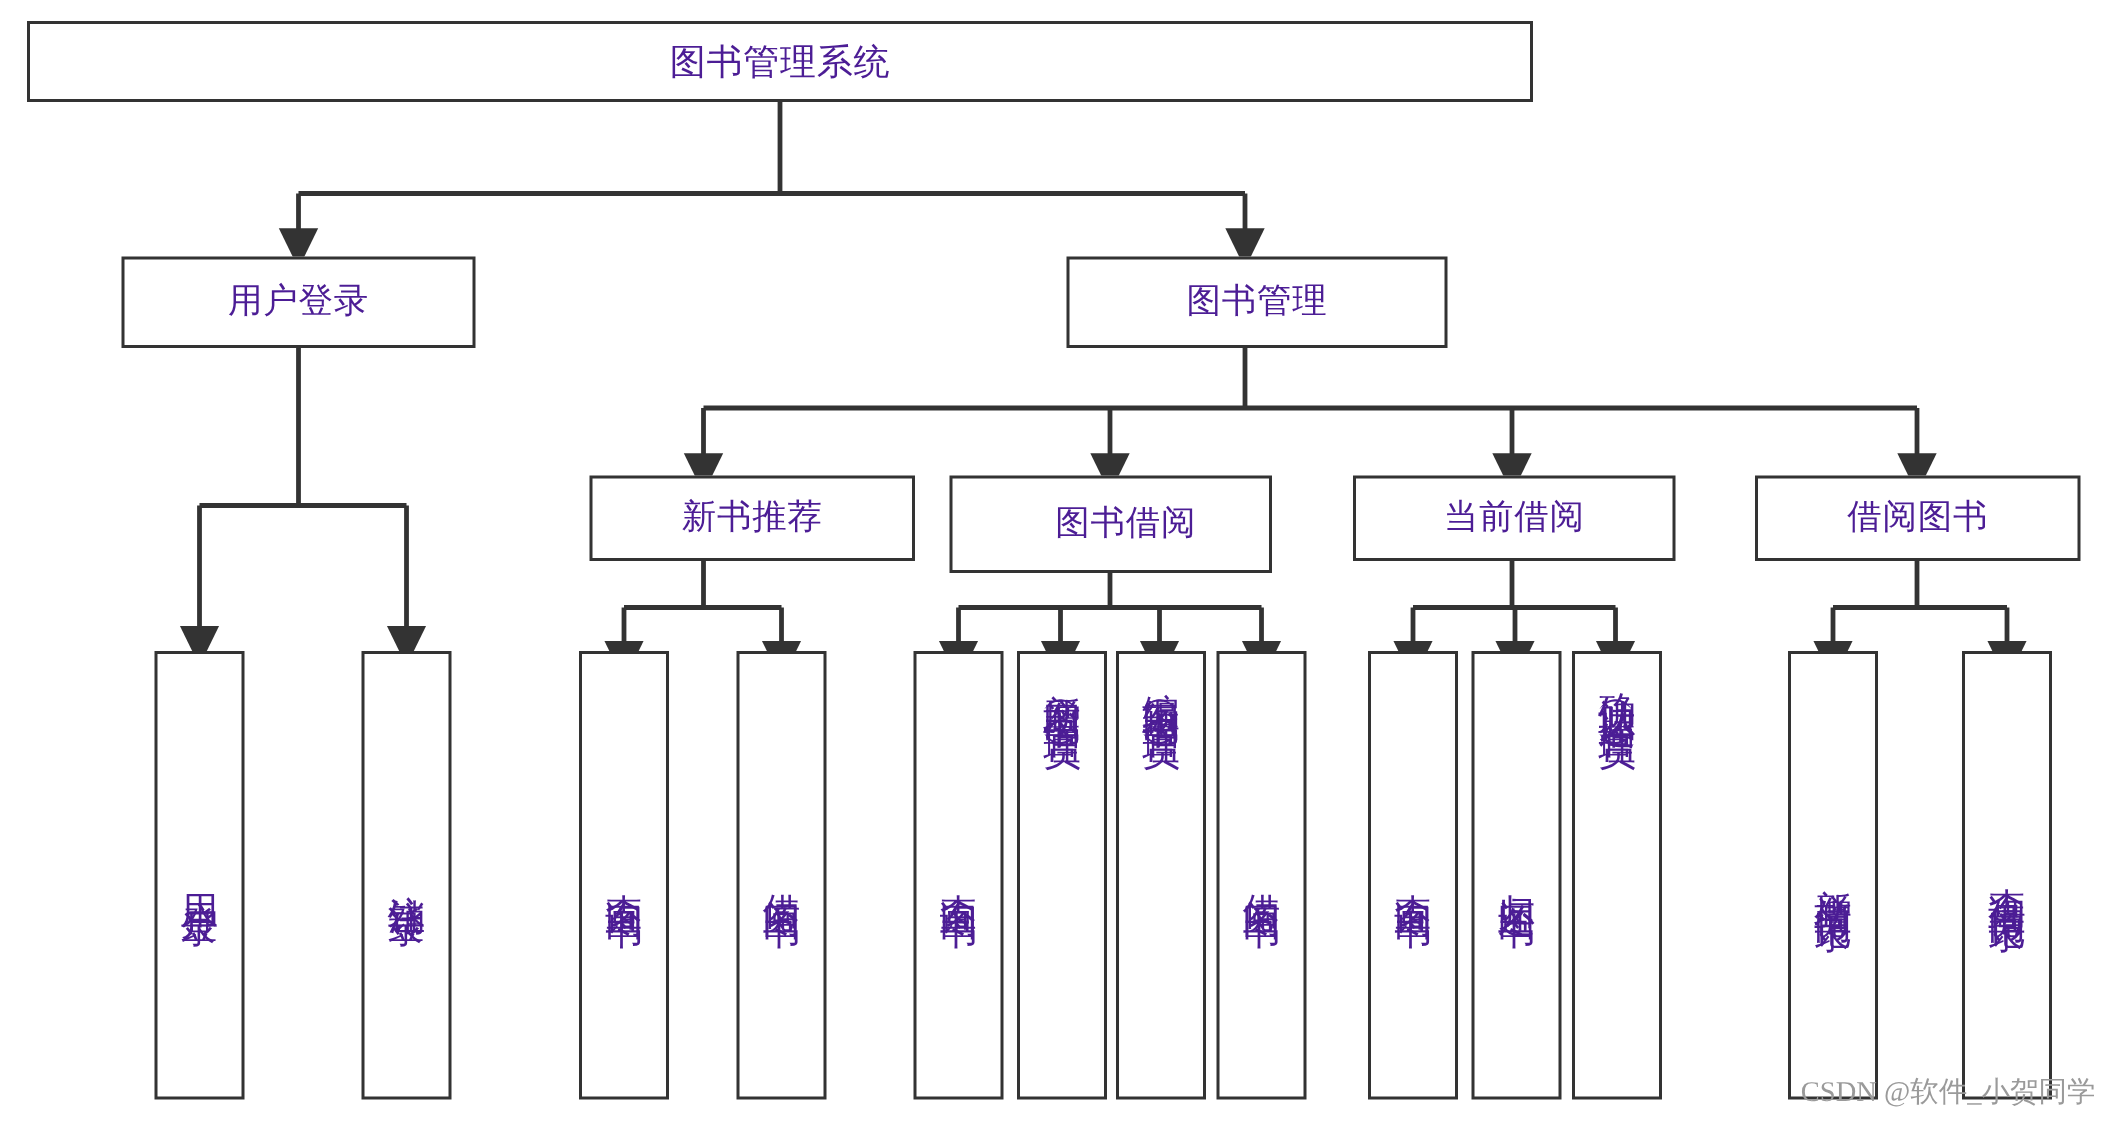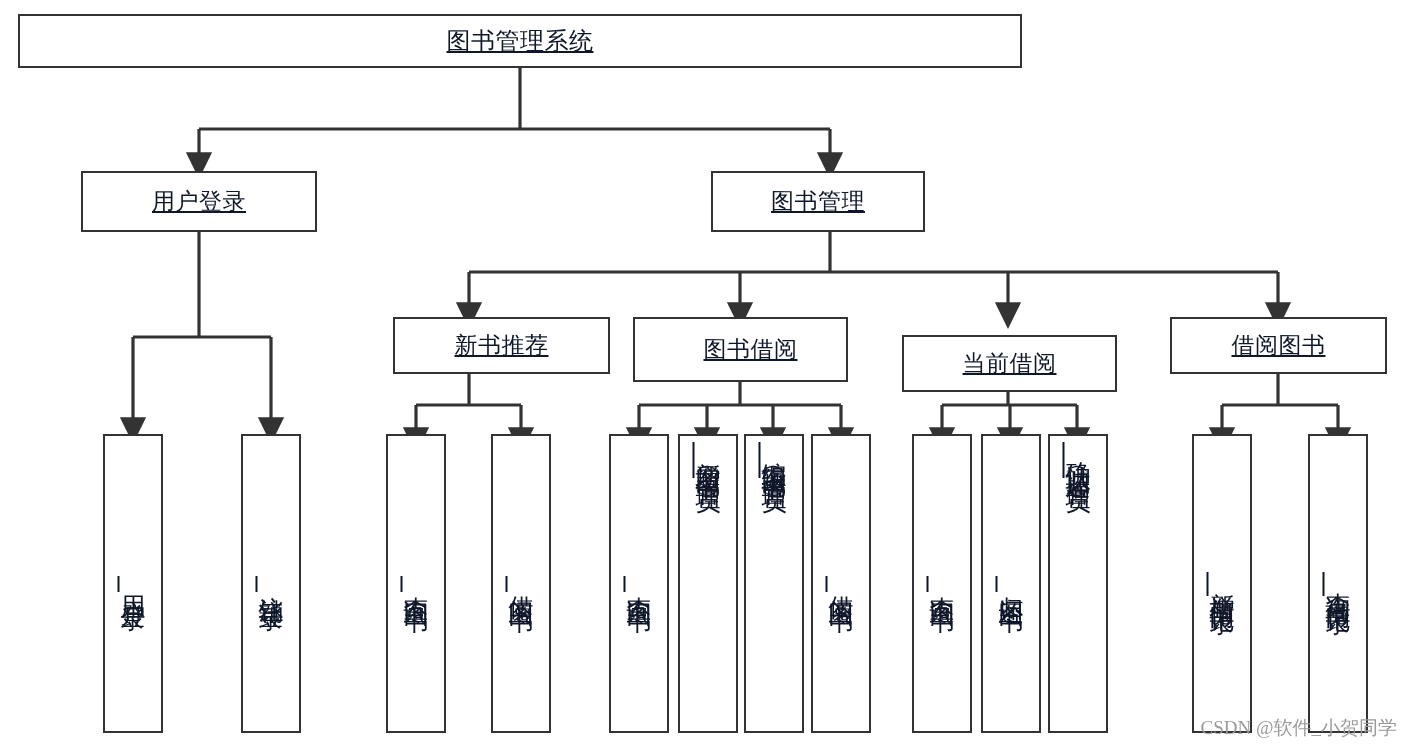--- a/index.html
+++ b/index.html
@@ -27,23 +27,22 @@
     pointer-events: none;
   }
   .node {
     position: absolute;
     box-sizing: border-box;
     background: #ffffff;
     border: 2.5px solid #333333;
     display: flex;
     align-items: center;
     justify-content: center;
-    color: #0f172a;
+    color: #4c1d95;
     z-index: 2;
-    text-decoration: underline;
   }
   .node .lbl {
     display: block;
     line-height: 1.18;
     letter-spacing: 0.5px;
     white-space: nowrap;
   }
   
   .node.h .lbl {
     font-size: 23px;
@@ -135,31 +134,31 @@
     </g>
   </svg>
 
   <div class="node h root" style="left:18px; top:14px; width:1004px; height:54px;">
     <span class="lbl">图书管理系统</span>
   </div>
 
   <div class="node h" style="left:81px; top:171px; width:236px; height:61px;">
     <span class="lbl">用户登录</span>
   </div>
-  <div class="node h" style="left:711px; top:171px; width:214px; height:61px;">
+  <div class="node h" style="left:711px; top:171px; width:254px; height:61px;">
     <span class="lbl">图书管理</span>
   </div>
 
   <div class="node h" style="left:361px; top:317px; width:217px; height:57px;margin-left:32px;">
     <span class="lbl">新书推荐</span>
   </div>
   <div class="node h" style="left:633px; top:317px; width:215px; height:65px;padding-left:20px;">
     <span class="lbl">图书借阅</span>
   </div>
-  <div class="node h" style="left:902px; top:335px; width:215px; height:57px;">
+  <div class="node h" style="left:902px; top:317px; width:215px; height:57px;">
     <span class="lbl">当前借阅</span>
   </div>
   <div class="node h" style="left:1170px; top:317px; width:217px; height:57px;">
     <span class="lbl">借阅图书</span>
   </div>
 
   <div class="node v center" style="left:103px; top:434px; width:60px; height:299px;">
     <span class="lbl">用户登录</span>
   </div>
   <div class="node v center" style="left:241px; top:434px; width:60px; height:299px;">

